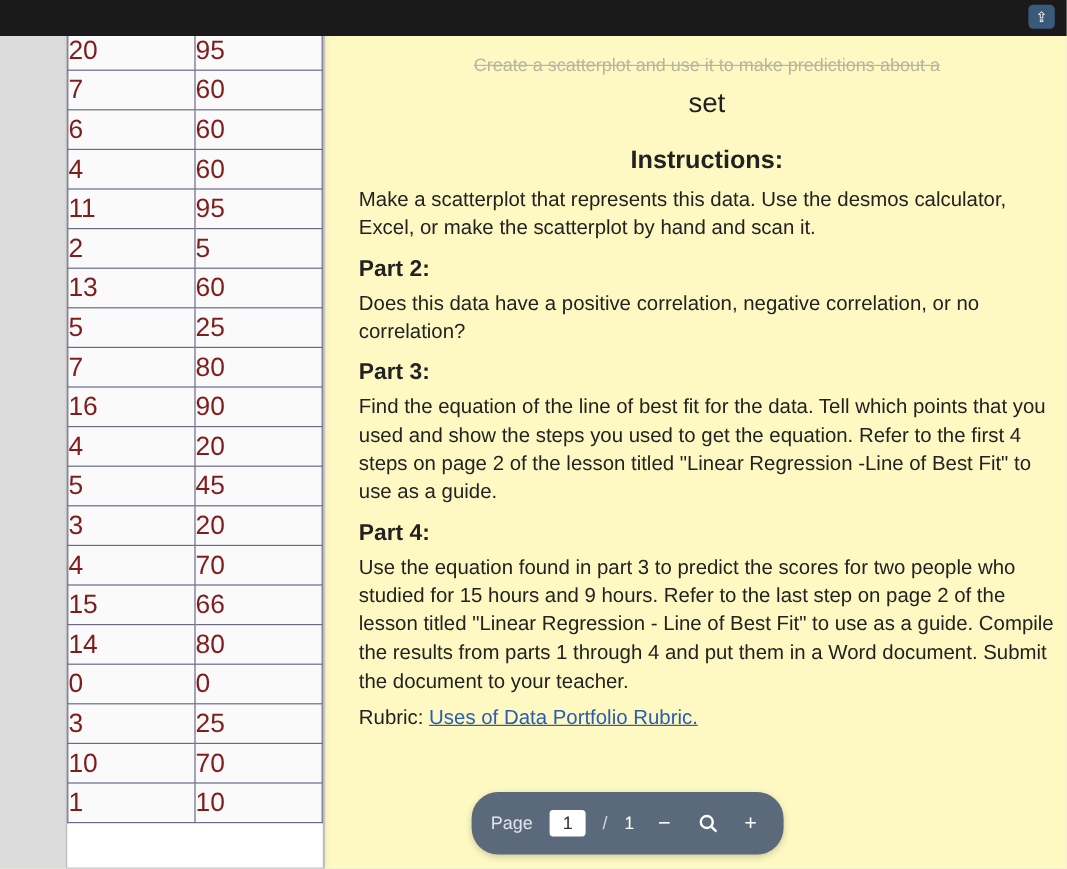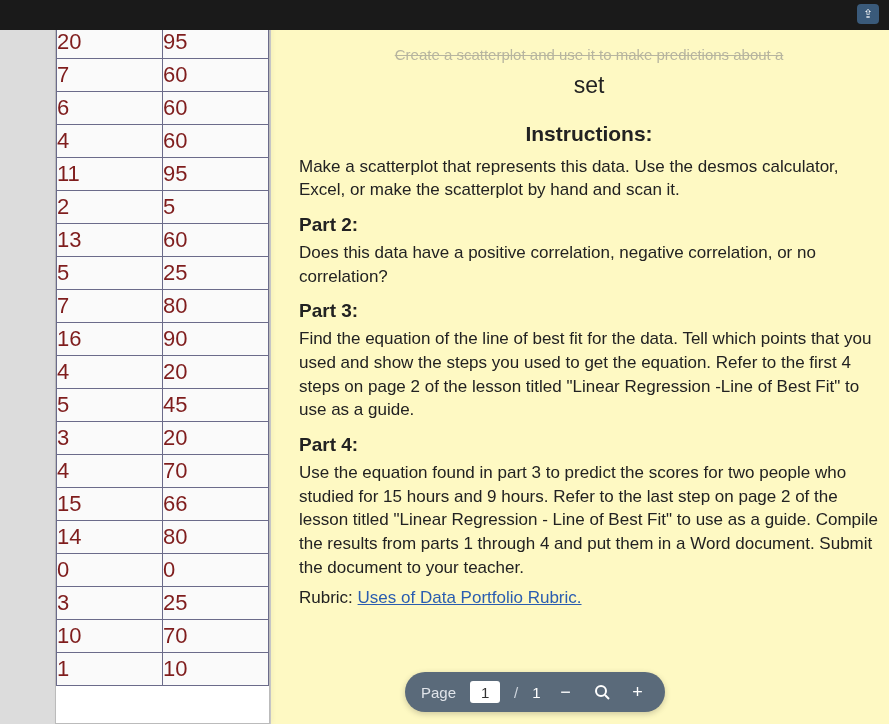--- a/index.html
+++ b/index.html
@@ -99,25 +99,25 @@
     }
     .part-body { font-size: 17px; margin-bottom: 6px; }
     .rubric-line { font-size: 17px; }
     .rubric-link {
       color: #2a5db0;
       text-decoration: underline;
       cursor: pointer;
     }
     .page-controls {
       position: absolute;
-      left: 405px;
+      left: 393px;
       bottom: 12px;
       background: #5a6a7a;
       border-radius: 22px;
-      height: 40px;
+      height: 52px;
       display: flex;
       align-items: center;
       padding: 0 16px;
       gap: 14px;
       color: #fff;
       font-size: 15px;
       z-index: 10;
       box-shadow: 0 2px 6px rgba(0,0,0,0.2);
     }
     .page-controls .label { color: #e0e4ea; }

